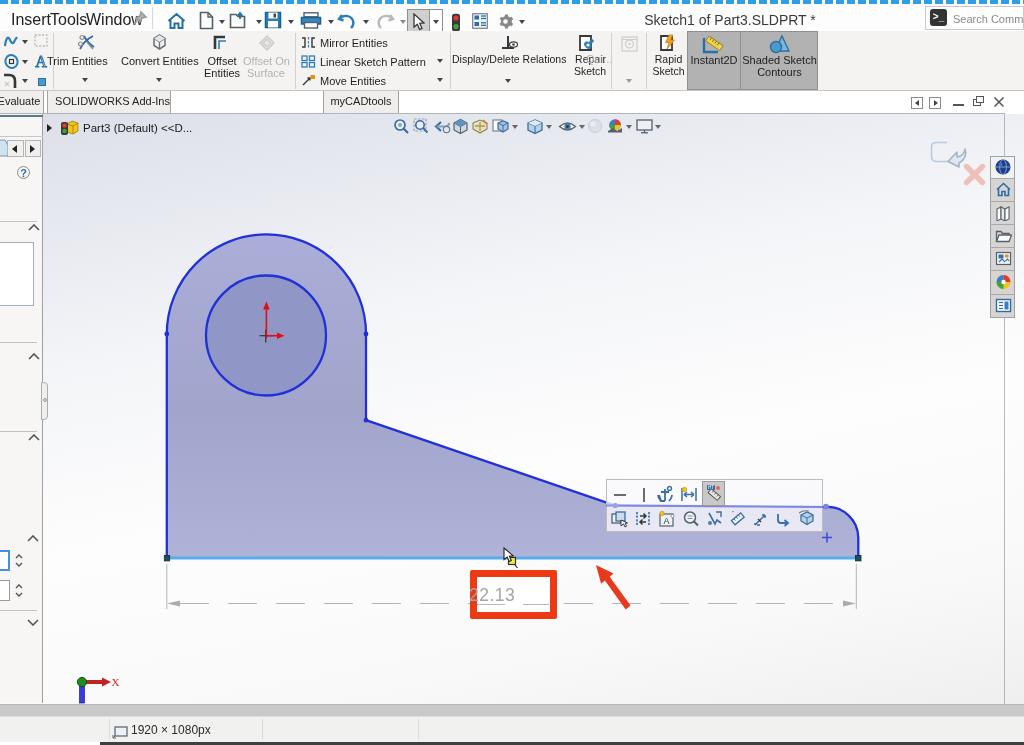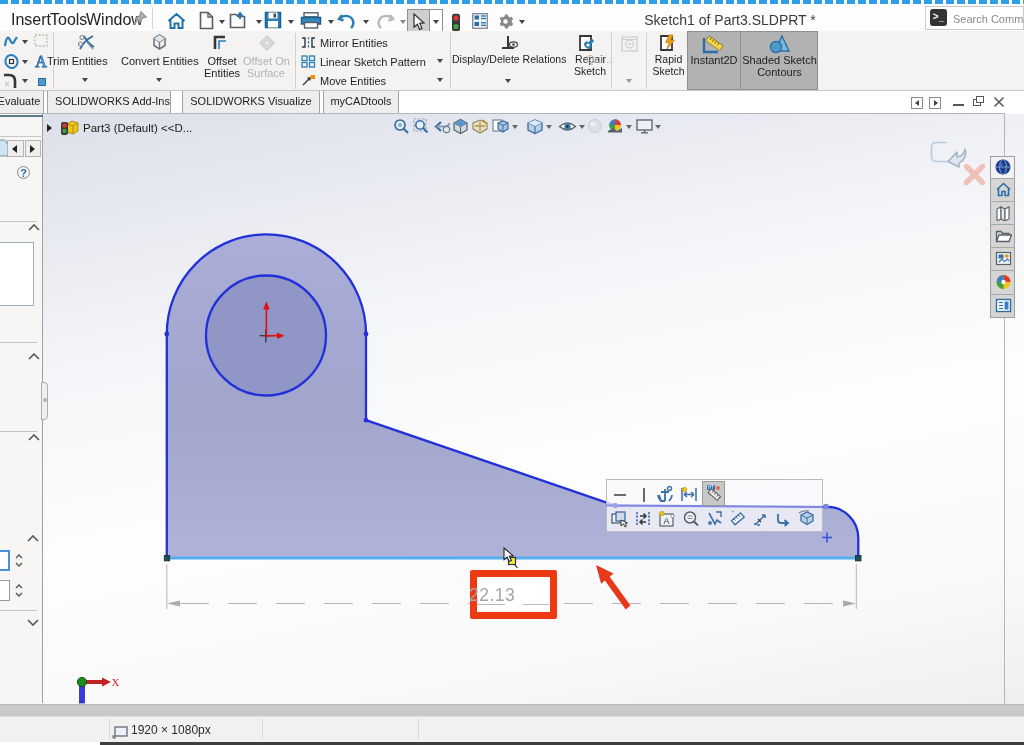--- a/index.html
+++ b/index.html
@@ -245,21 +245,20 @@
     <div class="abs" style="left:741px;top:0px;width:77px;height:59px;background:#b2b2b2;border:1px solid #8f8f8f;border-left:none;"></div>
     <svg class="abs" style="left:768px;top:3px;" width="23" height="20" viewBox="0 0 23 20">
         <path d="M14 2 L21 17 L7 17 Z" fill="#7db8d8" stroke="#2b6da8" stroke-width="1.4"></path>
         <circle cx="8" cy="13" r="5.5" fill="#4a9bc8" stroke="#2b6da8" stroke-width="1.4"></circle>
       </svg>
     <span class="abs rlabel" style="left:741px;top:23px;width:77px;text-align:center;">Shaded Sketch<br>Contours</span>
   </div>
   <div id="tabrow" class="abs">
     <div class="abs tab" style="left:-6px;width:50px;">Evaluate</div>
     <div class="abs tab" style="left:47px;width:124px;text-align:right;">SOLIDWORKS Add-Ins</div>
-    <div class="abs tab" style="left:182px;width:138px;">SOLIDWORKS Visualize</div>
     <div class="abs tab" style="left:323px;width:76px;">myCADtools</div>
 
     <div class="abs" style="left:911px;top:6px;width:12px;height:12px;border:1px solid #8a8a8a;background:#fff;"></div>
     <div class="abs" style="left:914.5px;top:9px;width:0;height:0;border-top:3px solid transparent;border-bottom:3px solid transparent;border-right:4px solid #444;"></div>
     <div class="abs" style="left:929px;top:6px;width:12px;height:12px;border:1px solid #8a8a8a;background:#fff;"></div>
     <div class="abs" style="left:933.5px;top:9px;width:0;height:0;border-top:3px solid transparent;border-bottom:3px solid transparent;border-left:4px solid #444;"></div>
     <div class="abs" style="left:953px;top:13px;width:11px;height:1.6px;background:#555;"></div>
     <div class="abs" style="left:973px;top:8px;width:8px;height:7px;border:1.4px solid #555;"></div>
     <div class="abs" style="left:976px;top:5px;width:8px;height:7px;border:1.4px solid #555;background:#fff;"></div>
     <svg class="abs" style="left:993px;top:5px;" width="12" height="12" viewBox="0 0 12 12">

